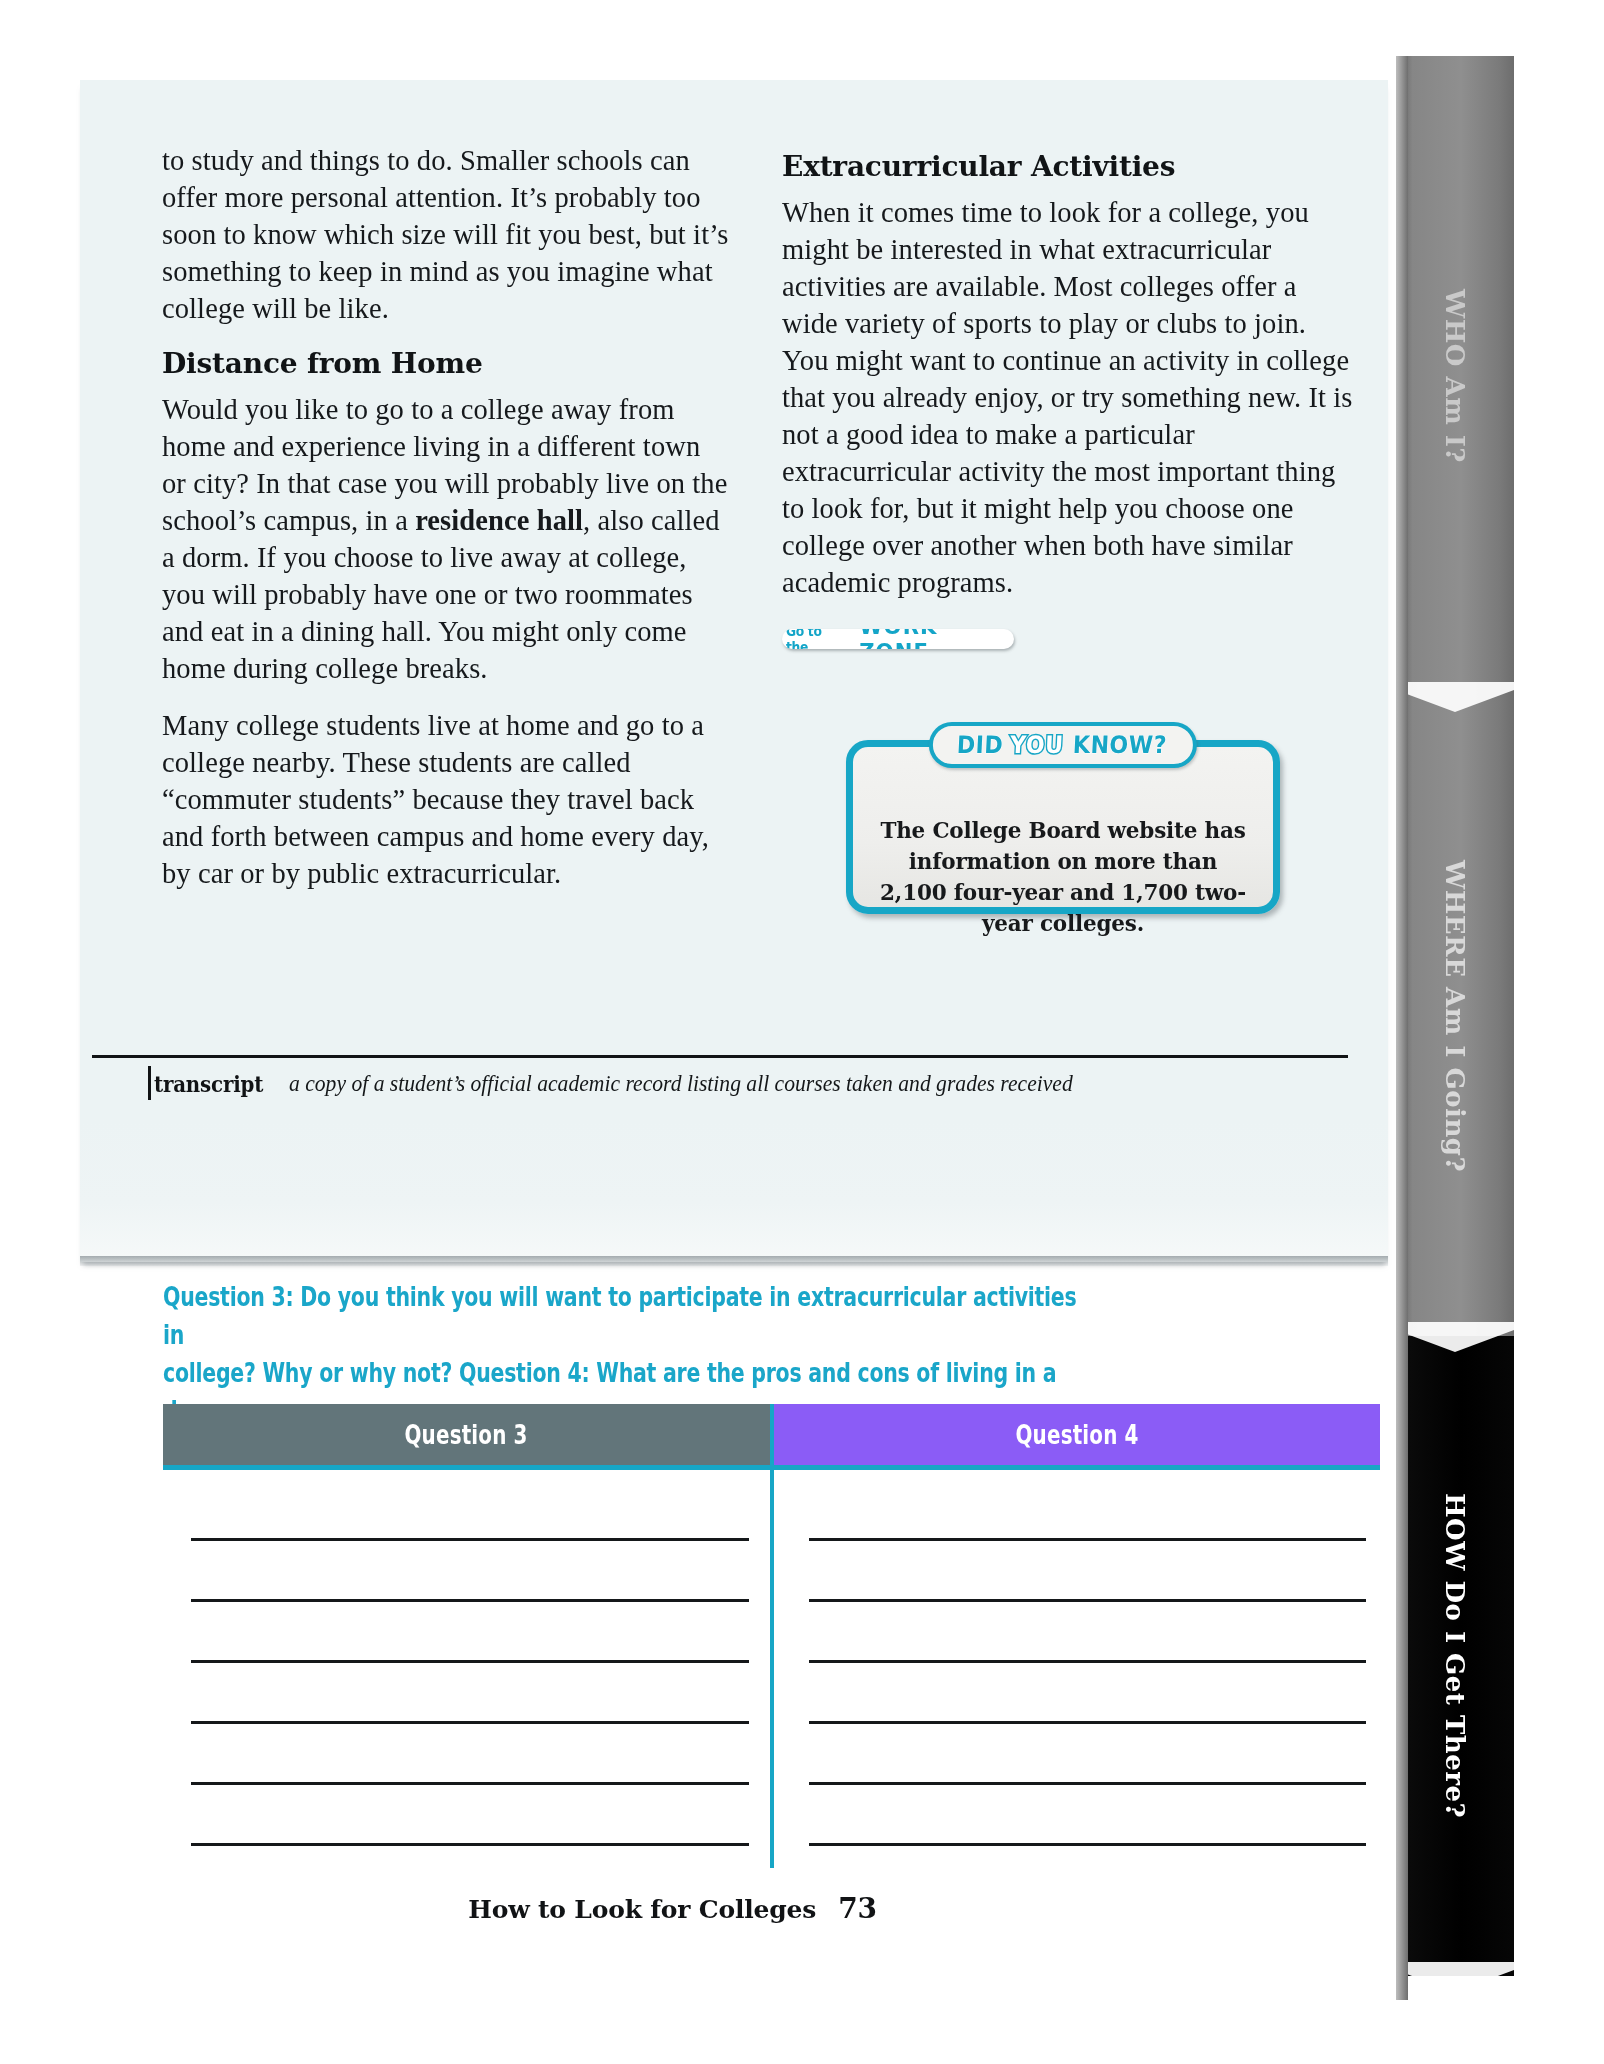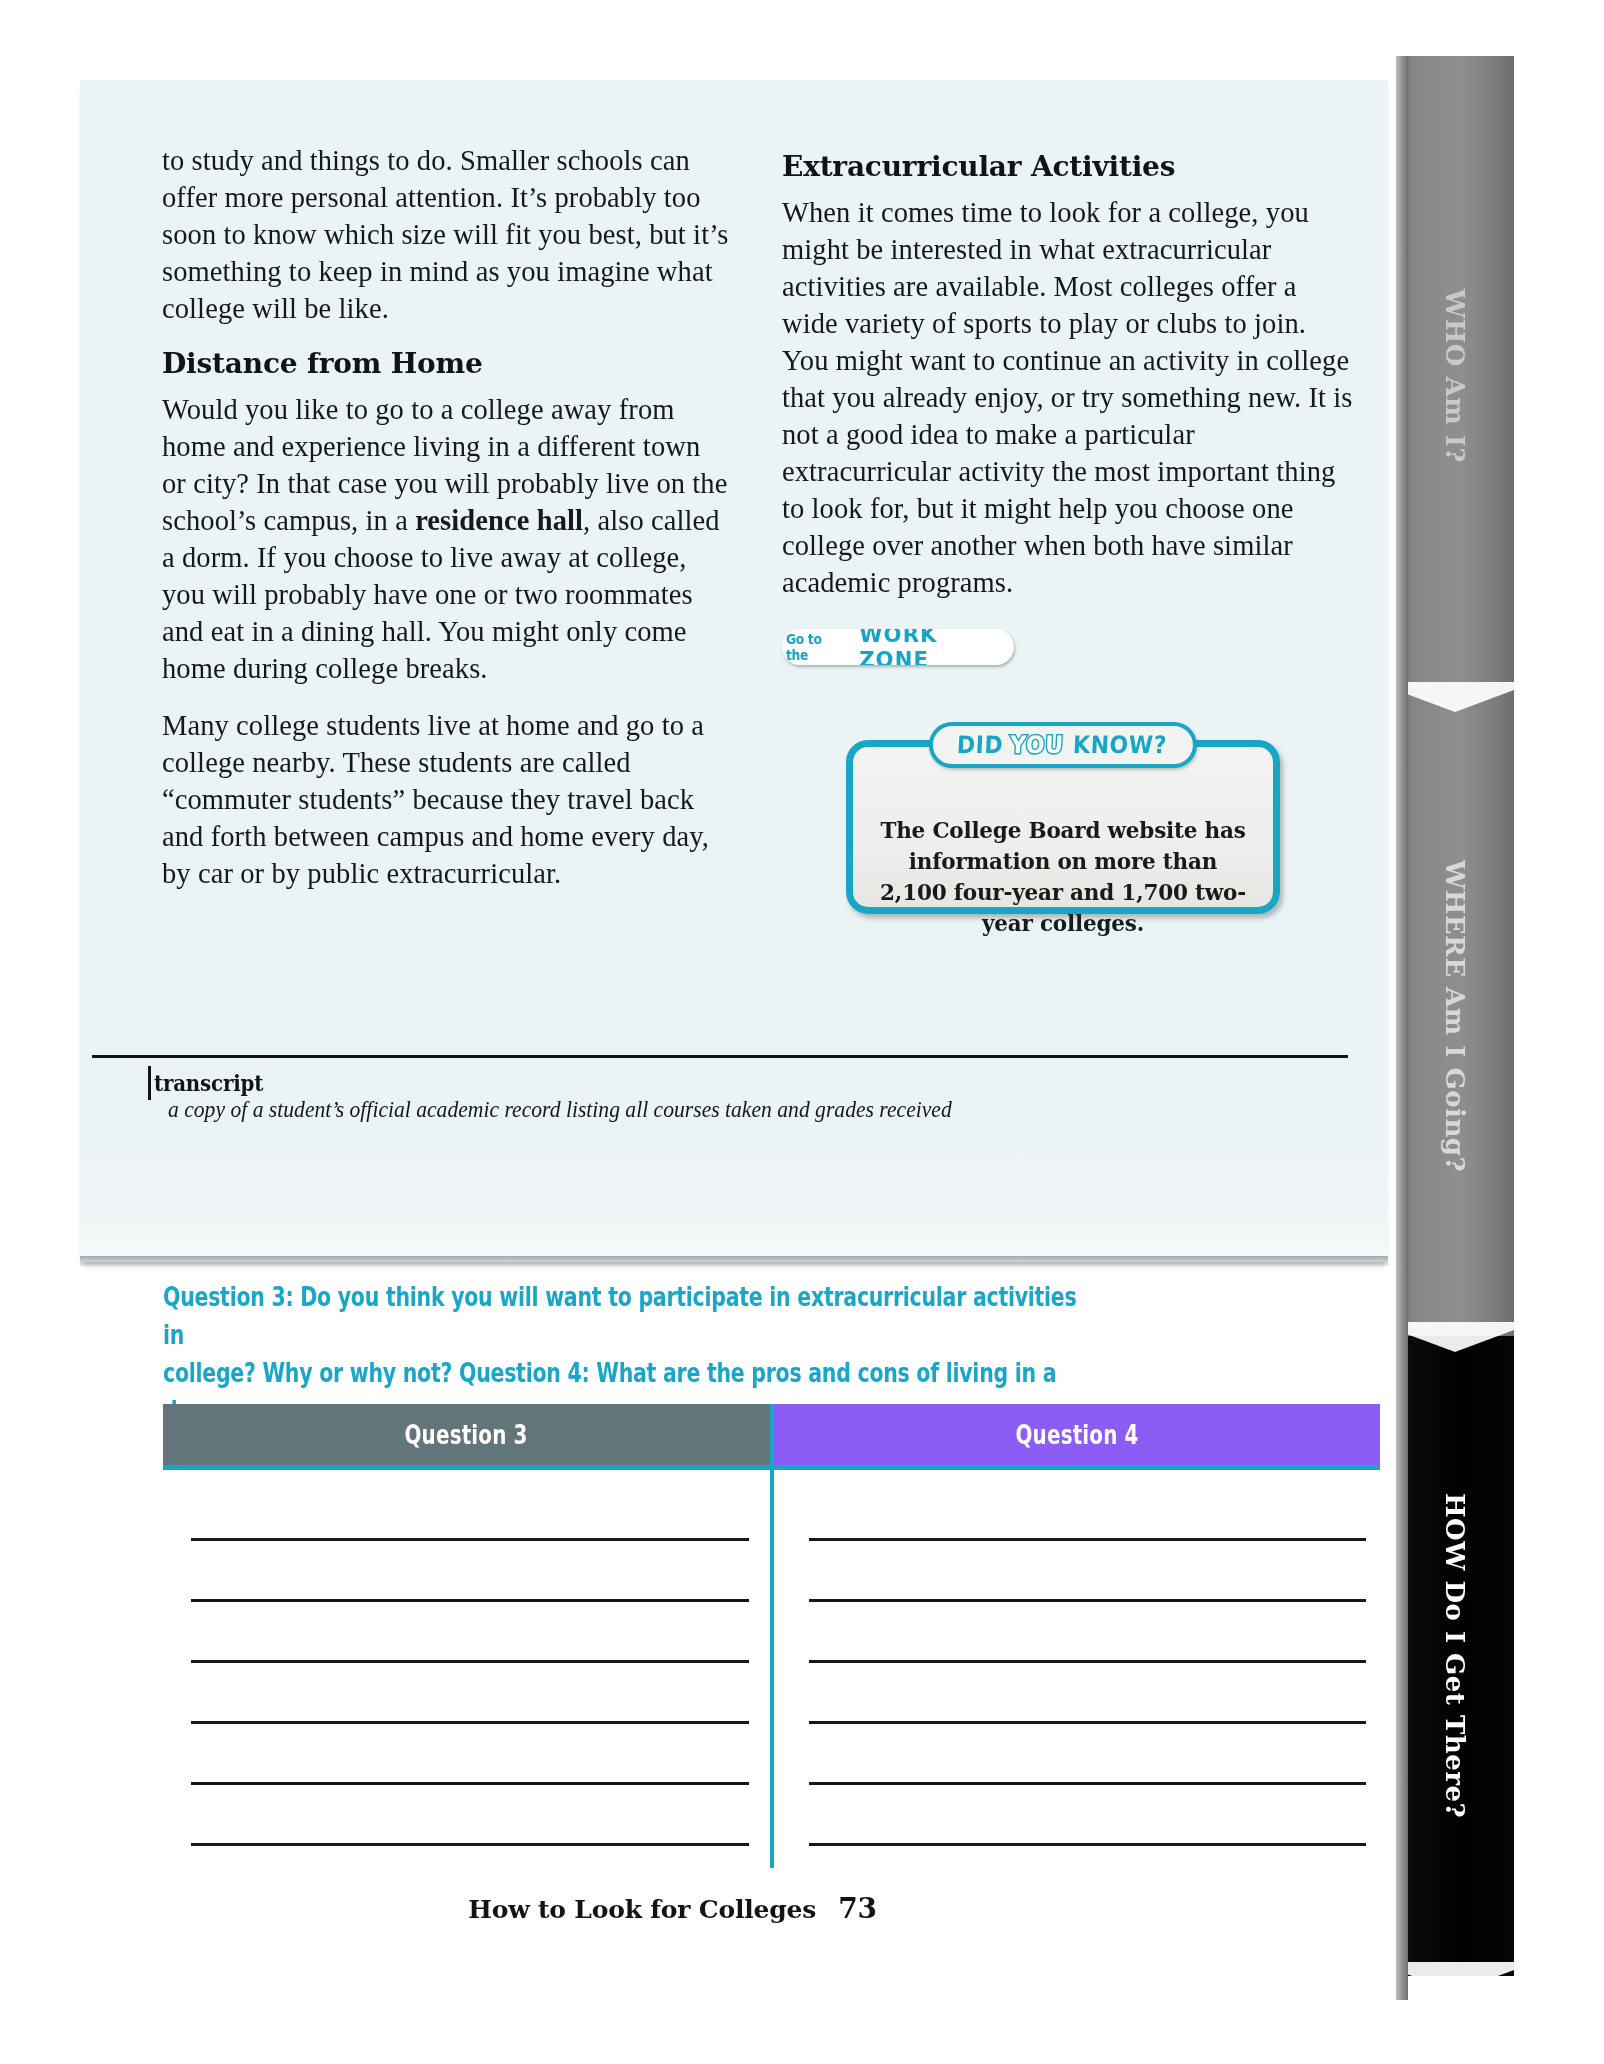--- a/index.html
+++ b/index.html
@@ -75,21 +75,21 @@
     letter-spacing: -0.2px;
   }
   .sub-head.first { margin-top: 8px; }
 
   
   .work-zone {
     position: absolute;
     left: 782px;
     top: 629px;
     width: 232px;
-    height: 36px;
+    height: 20px;
     background: #ffffff;
     border-radius: 18px;
     box-shadow: 1px 2px 3px rgba(90,100,105,0.45);
     display: flex;
     align-items: center;
     justify-content: center;
     gap: 7px;
     overflow: hidden;
   }
   .wz-pre {
@@ -182,25 +182,24 @@
     top: 1055px;
     width: 1256px;
   }
   .glossary-rule {
     width: 100%;
     height: 3px;
     background: #111315;
   }
   .glossary-row {
     display: flex;
-    align-items: flex-start;
+    align-items: center;
     margin-top: 12px;
     padding-left: 62px;
     position: relative;
-    flex-direction: column;
   }
   .glossary-bar {
     position: absolute;
     left: 56px;
     top: -4px;
     width: 3px;
     height: 34px;
     background: #111315;
   }
   .glossary-term {

